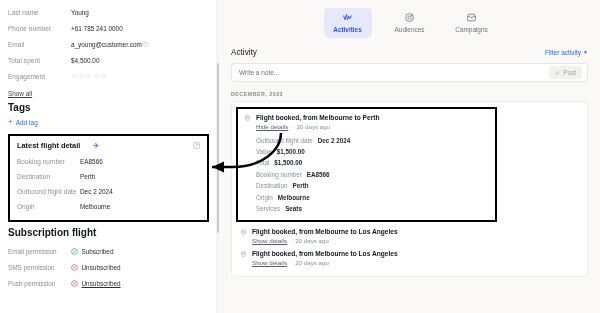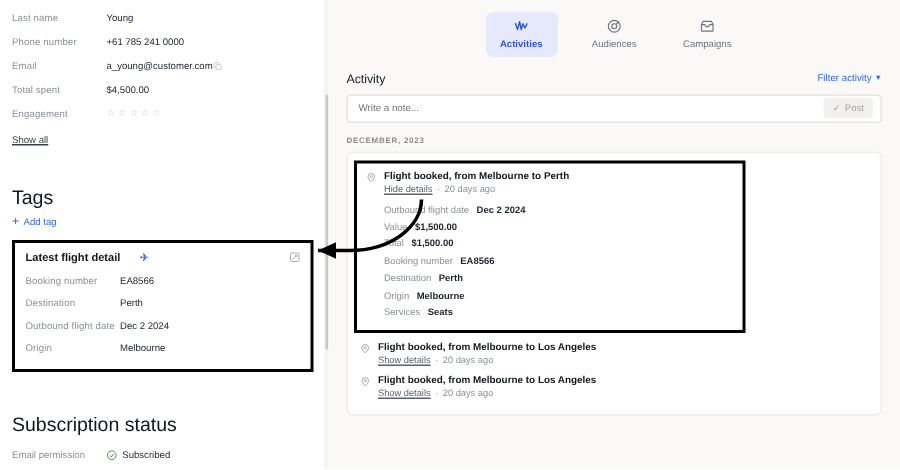--- a/index.html
+++ b/index.html
@@ -46,24 +46,24 @@
   .stars { display: flex; gap: 2.6px; color: #c6c9d2; font-size: 6.5px; line-height: 1; }
   .link-underline {
     color: #3a3f4c;
     text-decoration: underline;
     font-size: 6.4px;
     display: inline-block;
     margin-top: 6px;
     cursor: pointer;
   }
   .section-title {
-    font-weight: normal;
-    font-size: 13px;
+    font-weight: bold;
+    font-size: 10px;
     color: #13161f;
-    margin-top: 27px;
+    margin-top: 5px;
     margin-bottom: 5px;
   }
   .add-tag {
     display: flex;
     align-items: center;
     gap: 3px;
     color: #2d6ae0;
     font-size: 6.4px;
     cursor: pointer;
     margin-bottom: 8px;
@@ -321,21 +321,21 @@
       <div class="field-row">
         <span class="field-label">Outbound flight date</span>
         <span class="field-value">Dec 2 2024</span>
       </div>
       <div class="field-row">
         <span class="field-label">Origin</span>
         <span class="field-value">Melbourne</span>
       </div>
     </div>
 
-    <div class="section-title">Subscription status</div>
+    <div class="section-title">Subscription flight</div>
 
     <div class="sub-row">
       <span class="sub-label">Email permission</span>
       <span class="sub-val">
         <span class="dot-ic">
           <svg viewBox="0 0 16 16" width="7" height="7">
               <circle cx="8" cy="8" r="6.6" fill="none" stroke="#2e9e4f" stroke-width="1.5"></circle>
               <path d="M5 8.3 L7.2 10.4 L11.2 5.8" fill="none" stroke="#2e9e4f" stroke-width="1.5"></path>
             </svg>
         </span>

